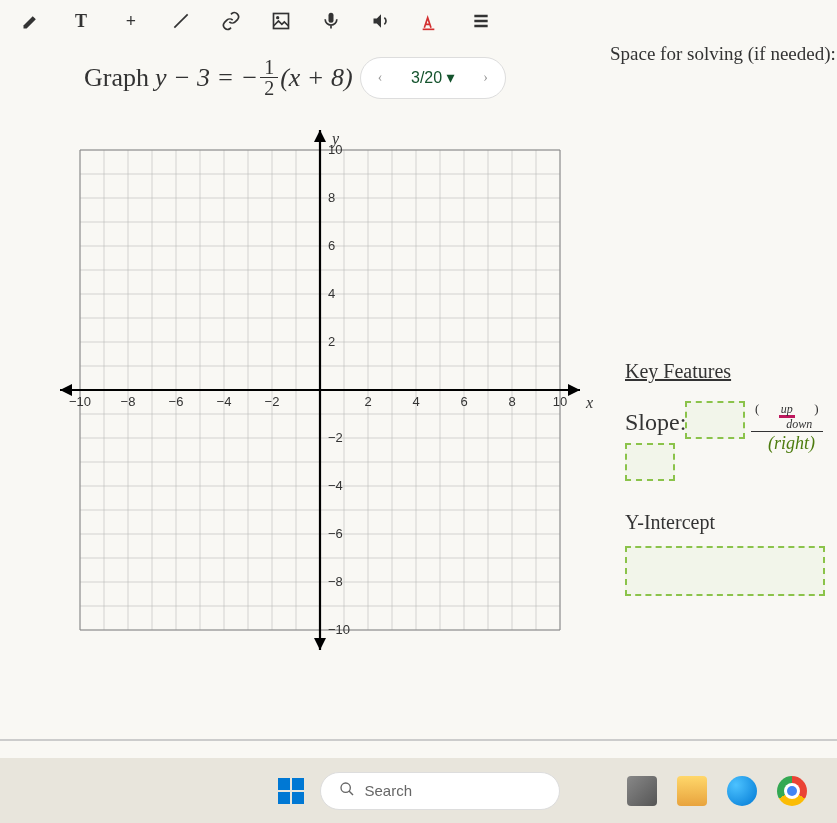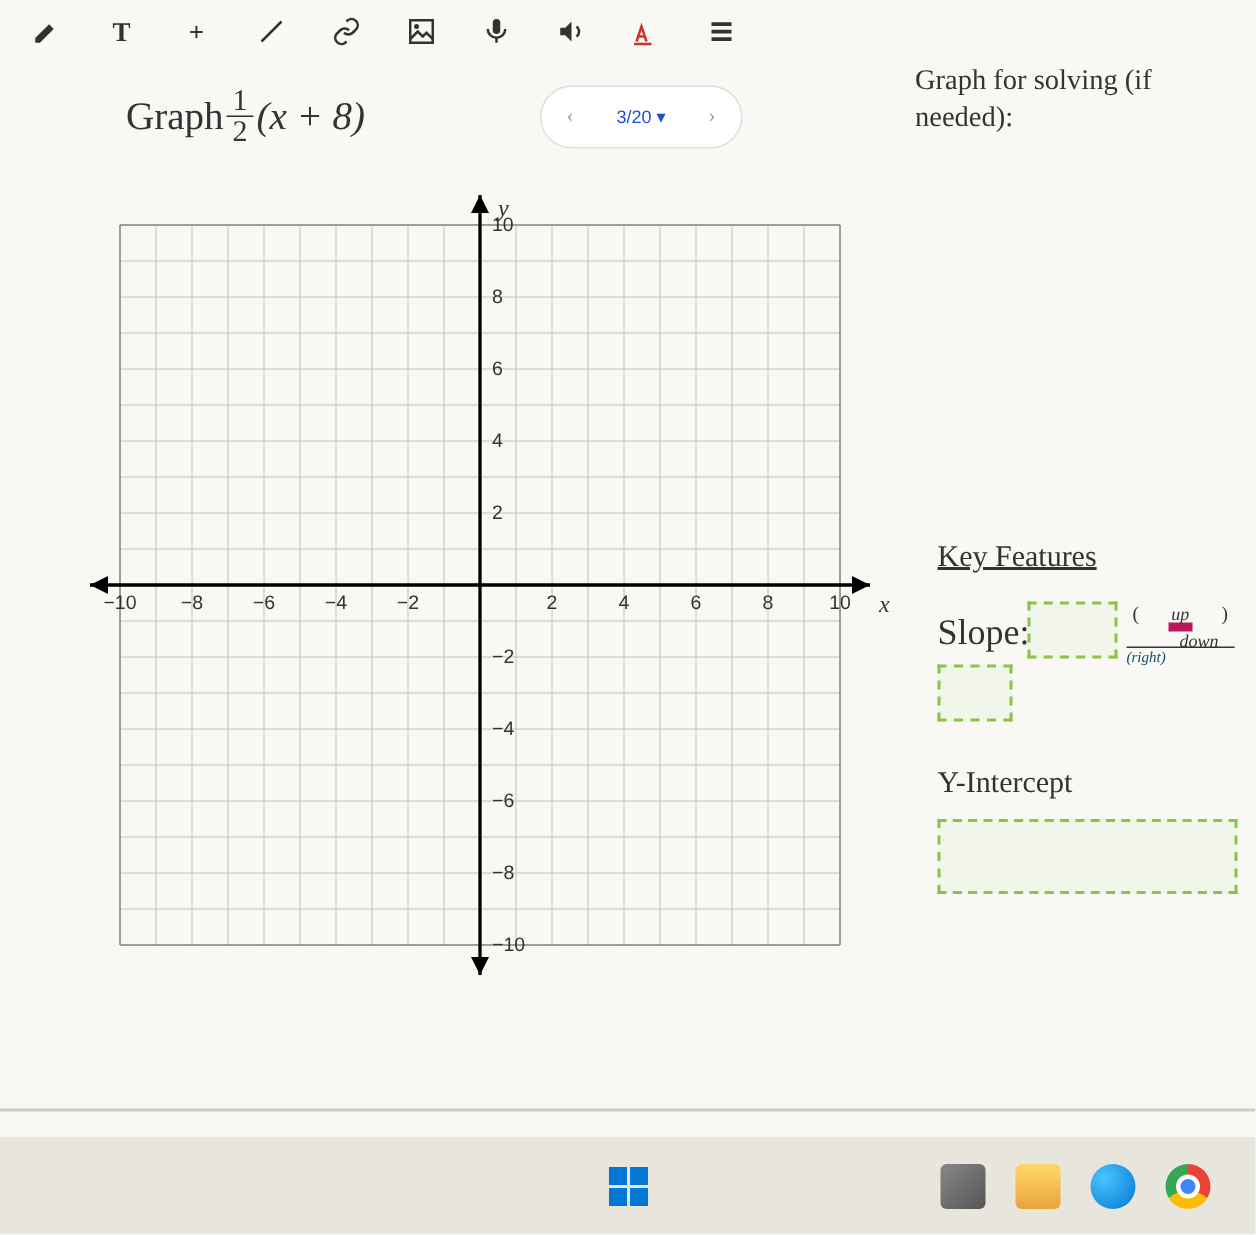--- a/index.html
+++ b/index.html
@@ -74,22 +74,22 @@
       height: 100%;
       display: flex;
       align-items: center;
       justify-content: center;
       color: #999;
       cursor: pointer;
       font-size: 14px;
     }
     .pager-label {
       padding: 0 12px;
-      font-size: 12px;
-      color: #1d4ed8;
+      font-size: 16px;
+      color: #14532d;
       font-family: Arial, sans-serif;
     }
     .right-note {
       position: absolute;
       left: 610px;
       top: 0;
       font-size: 19px;
       color: #333;
       line-height: 1.3;
     }
@@ -158,30 +158,30 @@
     }
     .frac-small {
       display: inline-flex;
       flex-direction: column;
       align-items: center;
       font-size: 12px;
       line-height: 1;
       font-style: italic;
       font-family: 'Times New Roman', serif;
     }
-    .frac-small .num { border-bottom: 6px solid #be185d; padding: 0 2px; }
+    .frac-small .num { border-bottom: 3px solid #be185d; padding: 0 2px; }
     .frac-small .den { padding: 0 2px; margin-left: 25px; }
     .slope-right {
       position: absolute;
-      left: 126px;
+      left: 143px;
       top: 32px;
-      font-size: 10px;
+      font-size: 18px;
       font-style: italic;
       font-family: 'Times New Roman', serif;
-      color: #0c4a6e;
+      color: #4d7c0f;
     }
     .slope-divider {
       position: absolute;
       left: 126px;
       top: 30px;
       width: 72px;
       border-top: 1px solid #333;
     }
     .yint-label {
       font-size: 20px;
@@ -296,32 +296,33 @@
         <line x1="4" y1="12" x2="20" y2="12" stroke="#333" stroke-width="3"></line>
         <line x1="4" y1="18" x2="20" y2="18" stroke="#333" stroke-width="3"></line>
       </svg>
     </div>
 </div>
 
 <div class="content">
   <div class="top-row">
     <div class="equation">
       <span>Graph </span>
+      <span style="font-style:italic;margin-left:6px;">y − 3 = −</span>
       <span class="frac">
         <span class="num">1</span>
         <span class="den">2</span>
       </span>
       <span style="font-style:italic;">(x + 8)</span>
     </div>
     <div class="pager">
       <div class="pager-btn">‹</div>
       <div class="pager-label">3/20 ▾</div>
       <div class="pager-btn">›</div>
     </div>
-    <div class="right-note">Graph for solving (if needed):</div>
+    <div class="right-note">Space for solving (if needed):</div>
   </div>
 
   <div class="main-area">
     <div class="graph-container">
       <svg class="graph-svg" width="560" height="540" viewBox="0 0 560 540">
         <g id="grid">
             <line x1="40" y1="30" x2="40" y2="510" stroke="#bbb" stroke-width="0.6"></line>
             <line x1="64" y1="30" x2="64" y2="510" stroke="#bbb" stroke-width="0.6"></line>
             <line x1="88" y1="30" x2="88" y2="510" stroke="#bbb" stroke-width="0.6"></line>
             <line x1="112" y1="30" x2="112" y2="510" stroke="#bbb" stroke-width="0.6"></line>
@@ -428,20 +429,29 @@
 
 <div class="bottom-line"></div>
 
 <div class="taskbar">
   <div class="win-logo">
     <div></div>
       <div></div>
       <div></div>
       <div></div>
   </div>
+  <div class="search-box">
+    <span class="search-icon">
+      <svg width="16" height="16" viewBox="0 0 24 24">
+          <circle cx="10" cy="10" r="7" fill="none" stroke="#666" stroke-width="2"></circle>
+          <line x1="15" y1="15" x2="21" y2="21" stroke="#666" stroke-width="2"></line>
+        </svg>
+    </span>
+    <span class="search-text">Search</span>
+  </div>
   <div class="tb-apps">
     <div class="app-icon" style="background:linear-gradient(135deg,#888,#555);"></div>
     <div class="app-icon" style="background:linear-gradient(#ffd76a,#e8a33d);"></div>
     <div class="app-icon" style="background:radial-gradient(circle at 30% 30%,#4cc2ff,#0078d4);border-radius:50%;"></div>
     <div class="app-icon" style="background:conic-gradient(#ea4335 0 120deg,#fbbc05 120deg 240deg,#34a853 240deg 360deg);border-radius:50%;position:relative;">
       <div style="position:absolute;inset:7px;background:#fff;border-radius:50%;"></div>
       <div style="position:absolute;inset:10px;background:#4285f4;border-radius:50%;"></div>
     </div>
   </div>
 </div>

